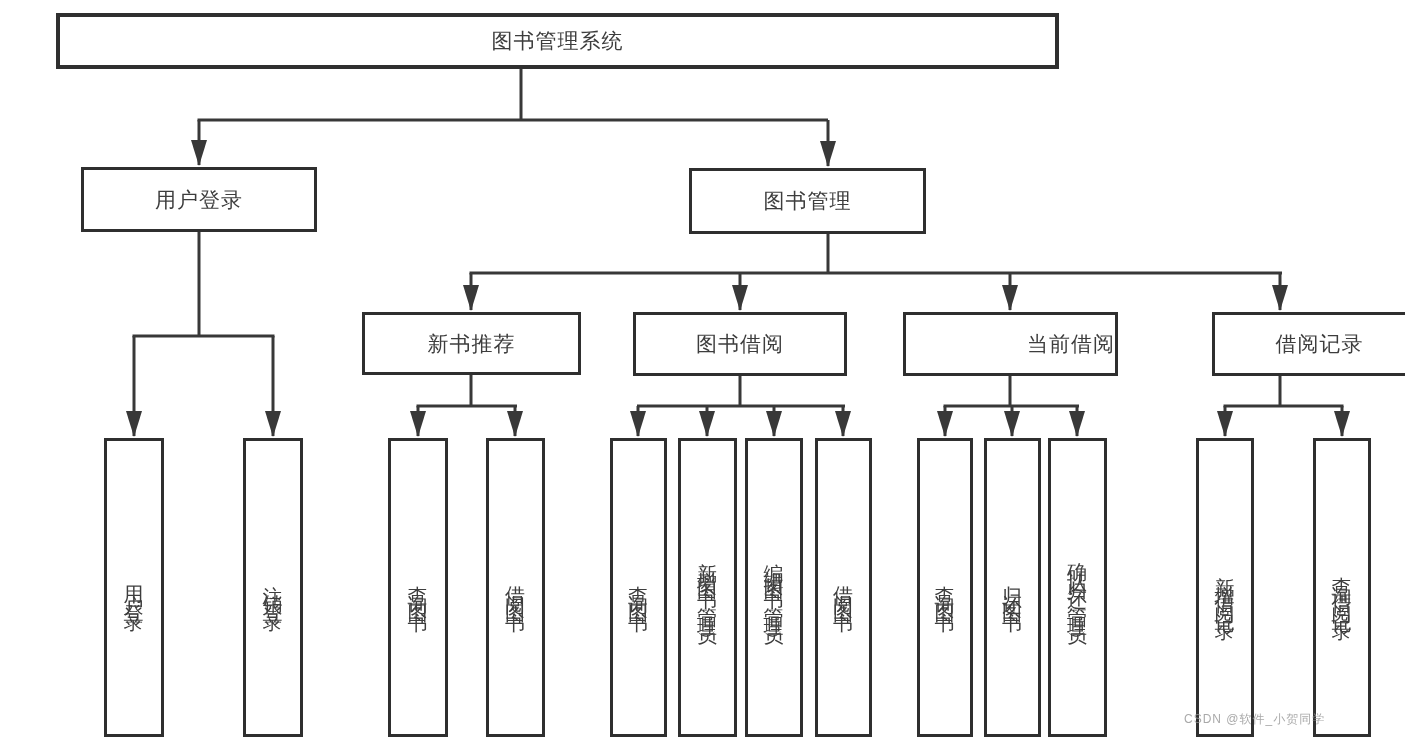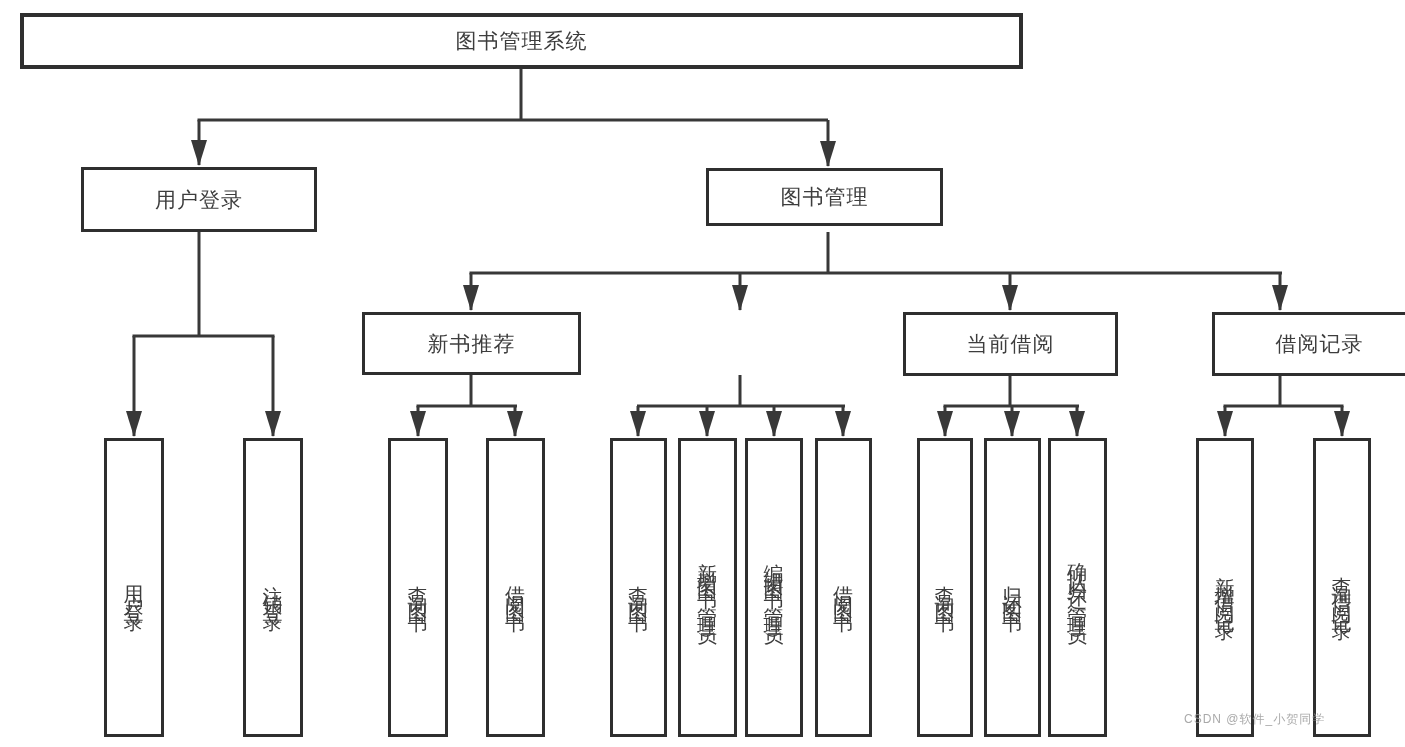--- a/index.html
+++ b/index.html
@@ -15,21 +15,21 @@
   .hbox{
     position:absolute;
     box-sizing:border-box;
     border:3px solid #2f2f2f;
     background:#ffffff;
     display:flex;align-items:center;justify-content:center;
     font-size:21px;
     letter-spacing:1px;
     color:#3d3d3d;
   }
-  .root{border-width:4px;}
+  .root{border-width:4px;margin-left:36px;}
   .vbox{
     position:absolute;
     box-sizing:border-box;
     border:3px solid #2f2f2f;
     background:#ffffff;
     display:flex;align-items:center;justify-content:center;
   }
   .vbox span{
     writing-mode:vertical-rl;
     text-orientation:mixed;
@@ -97,28 +97,31 @@
     </g>
   </svg>
 
   <div class="hbox root" style="left:20px;top:13px;width:1003px;height:56px;">
     <span>图书管理系统</span>
   </div>
 
   <div class="hbox" style="left:81px;top:167px;width:236px;height:65px;">
     <span>用户登录</span>
   </div>
-  <div class="hbox" style="left:706px;top:168px;width:237px;height:58px;">
+  <div class="hbox" style="left:689px;top:168px;width:237px;height:66px;">
     <span>图书管理</span>
   </div>
 
   <div class="hbox" style="left:362px;top:312px;width:219px;height:63px;">
     <span>新书推荐</span>
   </div>
-  <div class="hbox" style="left:903px;top:312px;width:215px;height:64px;">
+  <div class="hbox" style="left:633px;top:312px;width:214px;height:64px;">
+    <span>图书借阅</span>
+  </div>
+  <div class="hbox" style="left:903px;top:312px;width:215px;height:64px;justify-content:flex-end;">
     <span>当前借阅</span>
   </div>
   <div class="hbox" style="left:1212px;top:312px;width:215px;height:64px;">
     <span>借阅记录</span>
   </div>
 
   <div class="vbox" style="left:104px;top:438px;width:60px;height:299px;">
     <span>用户登录</span>
   </div>
   <div class="vbox" style="left:243px;top:438px;width:60px;height:299px;">

